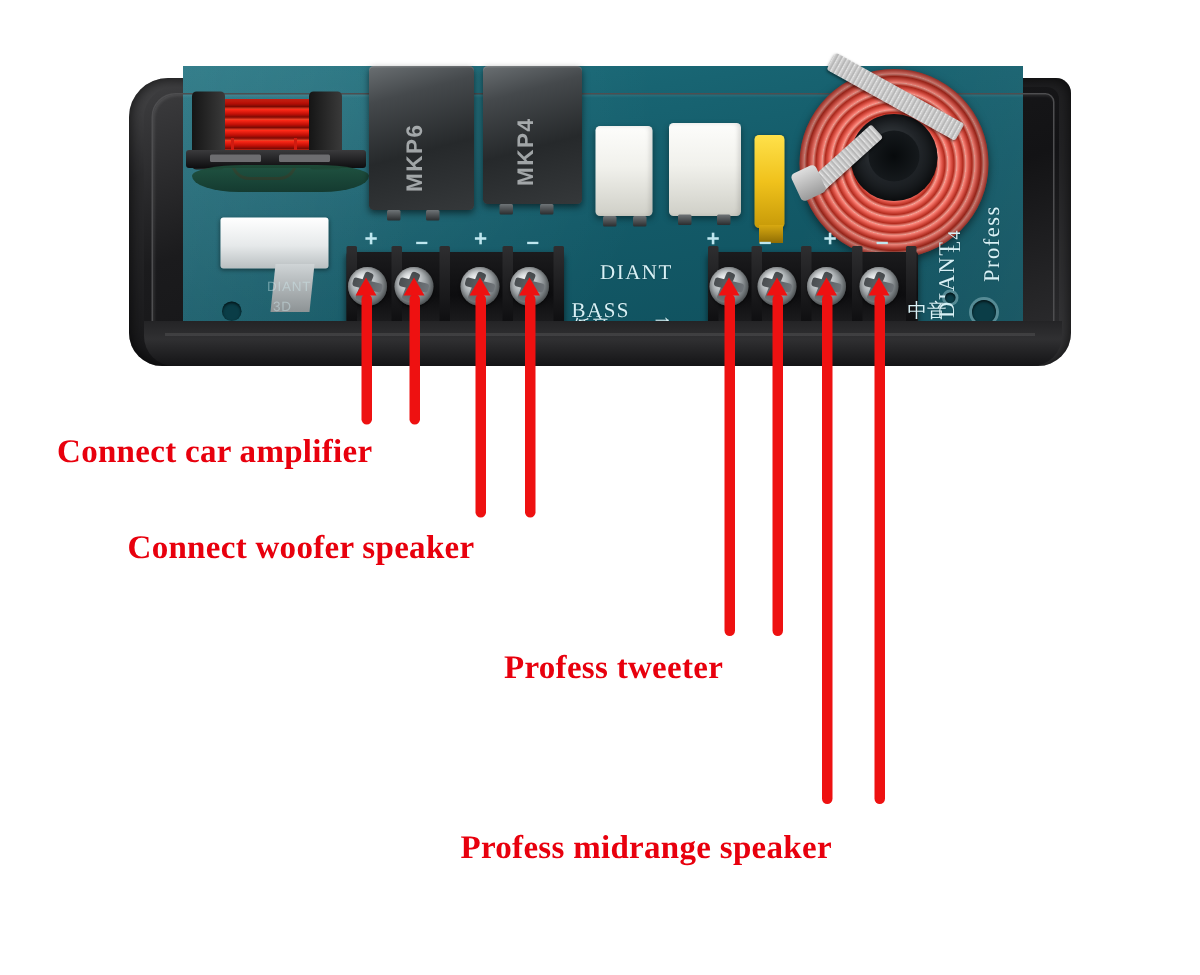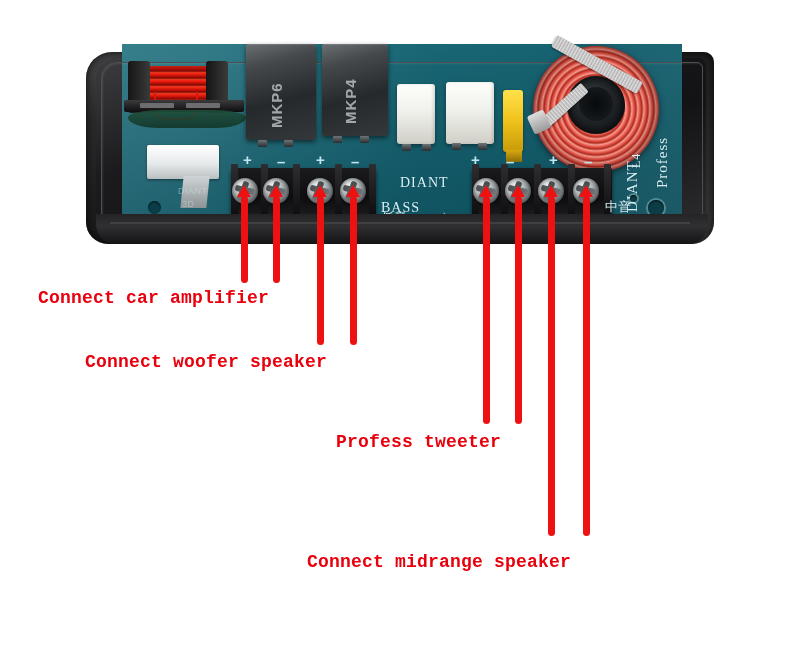--- a/index.html
+++ b/index.html
@@ -311,23 +311,23 @@
     left:50%; top:-9px;
     transform:translateX(-50%);
     width:0; height:0;
     border-left:7px solid transparent;
     border-right:7px solid transparent;
   }
 
   
   .anno{
     position:absolute;
-    font-family:Liberation Mono, monospace;
+    font-family:Liberation Serif, serif;
     font-weight:bold;
-    font-size:18px;
+    font-size:22px;
     letter-spacing:.2px;
     white-space:nowrap;
   }
 </style>
 </head>
 <body>
 
 <div id="stage">
 
   <div id="photo">
@@ -458,16 +458,16 @@
       <div class="arrow" style="left: 548px; top: 196px; height: 340px; background: rgb(238, 17, 17);"></div>
       <div style="position: absolute; left: 544px; top: 185px; width: 0px; height: 0px; border-left: 7px solid transparent; border-right: 7px solid transparent; border-bottom: 12px solid rgb(238, 17, 17);"></div>
       <div class="arrow" style="left: 583px; top: 196px; height: 340px; background: rgb(238, 17, 17);"></div>
       <div style="position: absolute; left: 579px; top: 185px; width: 0px; height: 0px; border-left: 7px solid transparent; border-right: 7px solid transparent; border-bottom: 12px solid rgb(238, 17, 17);"></div>
     </div>
 
   <div id="label-layer">
       <div class="anno" style="left: 38px; top: 288px; color: rgb(232, 0, 13);">Connect car amplifier</div>
       <div class="anno" style="left: 85px; top: 352px; color: rgb(232, 0, 13);">Connect woofer speaker</div>
       <div class="anno" style="left: 336px; top: 432px; color: rgb(232, 0, 13);">Profess tweeter</div>
-      <div class="anno" style="left: 307px; top: 552px; color: rgb(232, 0, 13);">Connect midrange speaker</div>
+      <div class="anno" style="left: 307px; top: 552px; color: rgb(232, 0, 13);">Profess midrange speaker</div>
     </div>
 
 </div>
 
 </body></html>

